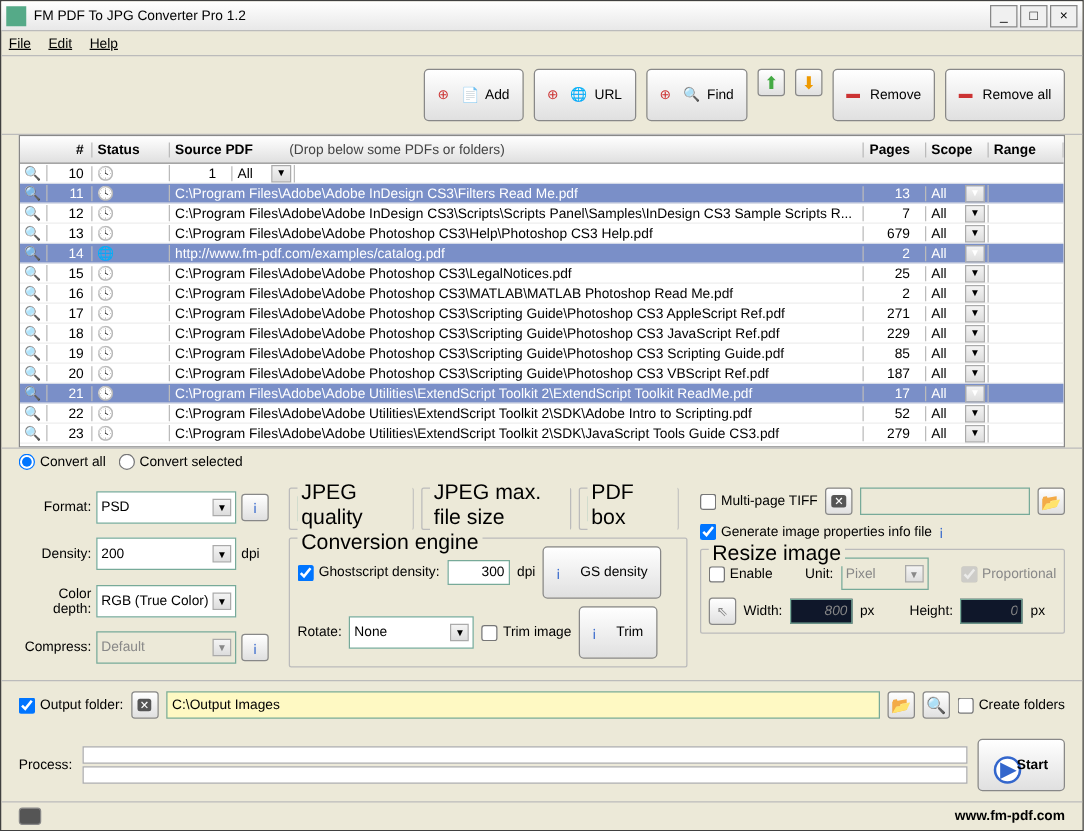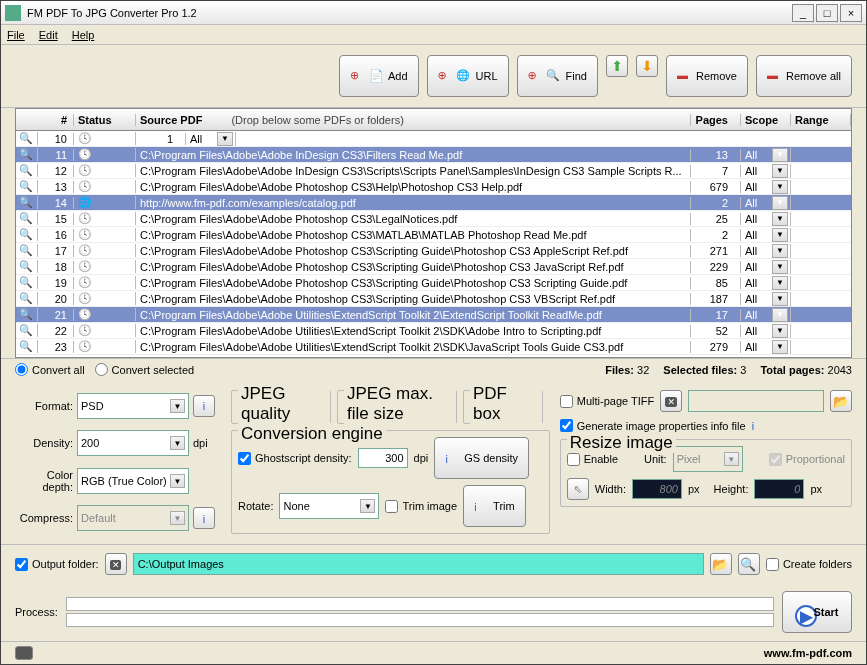--- a/index.html
+++ b/index.html
@@ -55,21 +55,21 @@
 .combo { height: 26px; border: 1px solid #7a9; background: #fff; padding: 0 3px; display: flex; align-items: center; justify-content: space-between; }
 .combo .arr { border: 1px solid #aaa; background: linear-gradient(#f4f4f4,#ddd); width: 15px; height: 14px; font-size: 8px; text-align: center; line-height: 13px; }
 .combo.disabled { background: #ece9d8; color: #888; }
 .num { width: 60px; height: 20px; border: 1px solid #7a9; background: #fff; text-align: right; padding: 0 3px; }
 .num.disabled { background: #0f172a; color: #888; font-style: italic; }
 .grp { border: 1px solid #bbb; border-radius: 2px; padding: 6px; position: relative; }
 .grp .title { position: absolute; top: -7px; left: 6px; background: #ece9d8; padding: 0 3px; font-size: 17px; }
 .chk { display: inline-flex; align-items: center; gap: 4px; }
 .chk input { margin: 0; }
 .outrow { display: flex; align-items: center; gap: 6px; padding: 8px 14px; border-top: 1px solid #bbb; }
-.txt { flex: 1; height: 22px; border: 1px solid #7a9; background: #5eead4; padding: 0 4px; display: flex; align-items: center; }
+.txt { flex: 1; height: 22px; border: 1px solid #7a9; background: #fef9c3; padding: 0 4px; display: flex; align-items: center; }
 .progrow { display: flex; align-items: center; gap: 8px; padding: 8px 14px; }
 .prog { flex: 1; height: 14px; border: 1px solid #aaa; background: #fff; margin: 2px 0; }
 .startbtn { width: 70px; height: 40px; display: flex; flex-direction: row; align-items: center; justify-content: center; gap: 4px; font-weight: bold; }
 .footer { display: flex; padding: 4px 14px; border-top: 1px solid #bbb; align-items: center; }
 .footer .link { margin-left: auto; font-weight: bold; }
 .unit { font-size: 11px; }
 .mid { display: flex; flex-direction: column; gap: 6px; }
 .midrow { display: flex; align-items: center; gap: 6px; }
 </style>
 </head>
@@ -264,25 +264,20 @@
 
 <div class="statbar">
   <label class="radio">
       <input type="radio" name="cv" checked="" style="">
       <span>Convert all</span>
     </label>
   <label class="radio">
       <input type="radio" name="cv" style="">
       <span>Convert selected</span>
     </label>
-  <div class="statright">
-    <span><b>Files:</b> <span>32</span></span>
-    <span><b>Selected files:</b> <span>3</span></span>
-    <span><b>Total pages:</b> <span>2043</span></span>
-  </div>
 </div>
 
 <div class="panel settings">
   <div class="settings-left">
     <label>Format:</label>
     <div class="combo">
         <span>PSD</span>
         <span class="arr">▼</span>
       </div>
     <div class="sqbtn">
@@ -403,21 +398,21 @@
         <label class="chk" style="margin-left:20px;color:#888">
             <input type="checkbox" checked="" disabled="" style="">
             <span>Proportional</span>
           </label>
       </div>
       <div class="midrow" style="margin-top:6px">
         <div class="sqbtn" style="color:#888">⇖</div>
         <span class="unit">Width:</span>
         <input class="num disabled" style="width: 50px;" value="800">
           <span class="unit">px</span>
-        <span class="unit" style="margin-left:8px">Height:</span>
+        <span class="unit" style="margin-left:22px">Height:</span>
         <input class="num disabled" style="width: 50px;" value="0">
           <span class="unit">px</span>
       </div>
     </div>
   </div>
 </div>
 
 <div class="outrow">
   <label class="chk">
       <input type="checkbox" checked="" style="">

